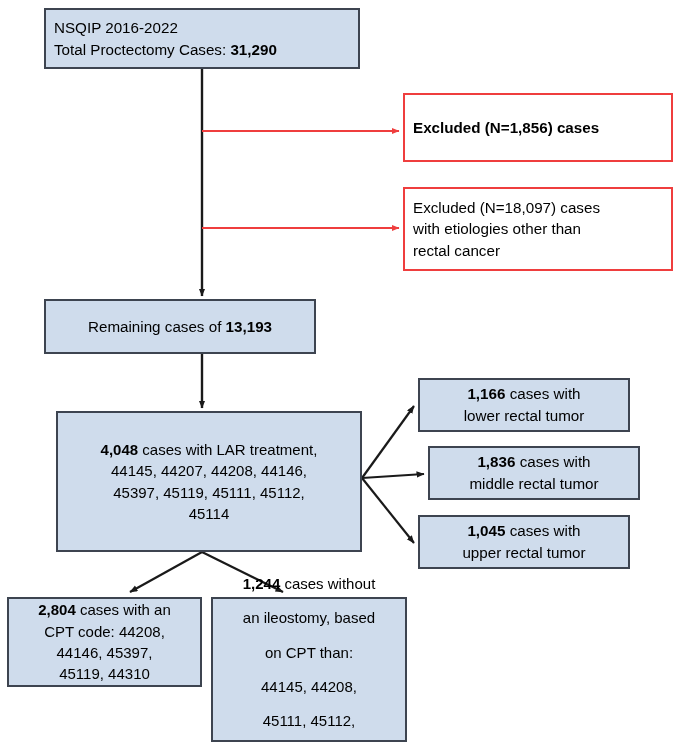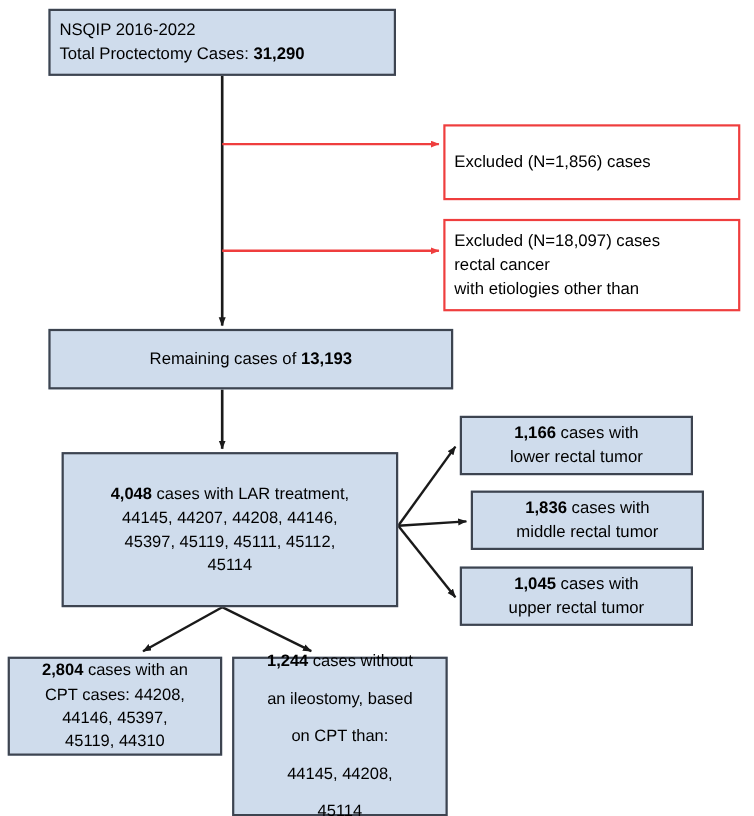--- a/index.html
+++ b/index.html
@@ -46,23 +46,23 @@
     background: #ffffff;
     border: 2px solid #ef3e3e;
   }
   .node .ln { white-space: nowrap; }
   .node.left .ln  { text-align: left; }
   .node.center .ln { text-align: center; }
   .node .b { font-weight: bold; }
 
   
   #node-total        { left: 44px;  top: 8px;   width: 316px; height: 61px; }
-  #node-excl-emerg   { left: 403px; top: 113px;  width: 270px; height: 69px; }
-  #node-excl-etio    { left: 403px; top: 187px; width: 270px; height: 84px; margin-top: 12px; }
-  #node-remaining    { left: 44px;  top: 299px; width: 368px; height: 55px; }
+  #node-excl-emerg   { left: 403px; top: 93px;  width: 270px; height: 69px; font-weight: bold; }
+  #node-excl-etio    { left: 403px; top: 187px; width: 270px; height: 84px; }
+  #node-remaining    { left: 44px;  top: 299px; width: 272px; height: 55px; }
   #node-lar          { left: 56px;  top: 411px; width: 306px; height: 141px; }
   #node-lower        { left: 418px; top: 378px; width: 212px; height: 54px; }
   #node-middle       { left: 428px; top: 446px; width: 212px; height: 54px; }
   #node-upper        { left: 418px; top: 515px; width: 212px; height: 54px; }
   #node-ileo         { left: 7px;   top: 597px; width: 195px; height: 90px; }
   #node-no-ileo      { left: 211px; top: 597px; width: 196px; height: 145px; gap: 13px; }
 
   #node-lar .ln      { font-size: 15px; }
   #node-ileo .ln,
   #node-no-ileo .ln  { font-size: 15px; }
@@ -109,22 +109,22 @@
       <span>Total Proctectomy Cases: </span><span class="b">31,290</span>
     </div>
   </div>
 
   <div class="node red left" id="node-excl-emerg">
     <div class="ln">Excluded (N=1,856) cases</div>
   </div>
 
   <div class="node red left" id="node-excl-etio">
     <div class="ln">Excluded (N=18,097) cases</div>
+    <div class="ln">with etiologies other than</div>
     <div class="ln">rectal cancer</div>
-    <div class="ln">with etiologies other than</div>
   </div>
 
   <div class="node blue center" id="node-remaining">
     <div class="ln">
       <span>Remaining cases of </span><span class="b">13,193</span>
     </div>
   </div>
 
   <div class="node blue center" id="node-lar">
     <div class="ln">
@@ -153,28 +153,29 @@
     <div class="ln">
       <span class="b">1,045</span><span> cases with</span>
     </div>
     <div class="ln">upper rectal tumor</div>
   </div>
 
   <div class="node blue center" id="node-ileo">
     <div class="ln">
       <span class="b">2,804</span><span> cases with an</span>
     </div>
-    <div class="ln">CPT cases: 44208,</div>
+    <div class="ln">CPT code: 44208,</div>
     <div class="ln">44146, 45397,</div>
     <div class="ln">45119, 44310</div>
   </div>
 
   <div class="node blue center" id="node-no-ileo">
     <div class="ln">
       <span class="b">1,244</span><span> cases without</span>
     </div>
     <div class="ln">an ileostomy, based</div>
     <div class="ln">on CPT than:</div>
     <div class="ln">44145, 44208,</div>
+    <div class="ln">45111, 45112,</div>
     <div class="ln">45114</div>
   </div>
 
 </div>
 
 </body></html>

